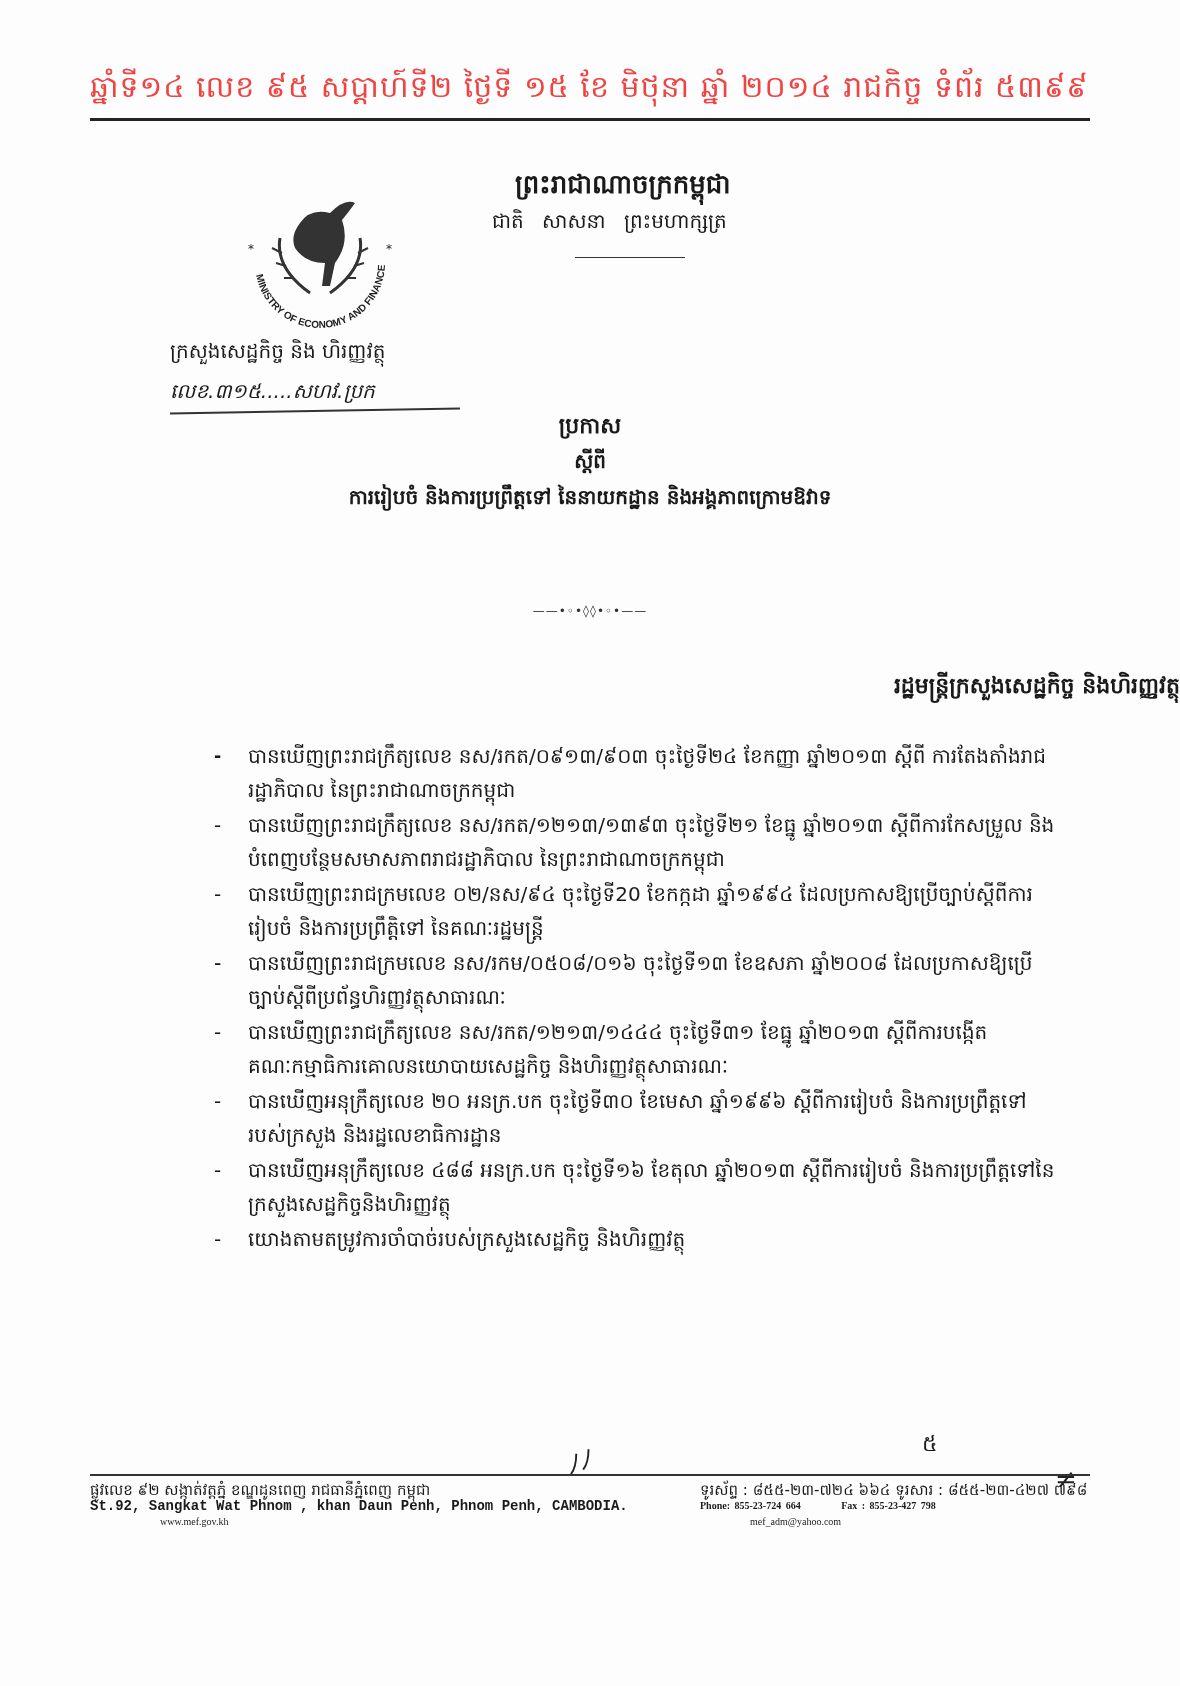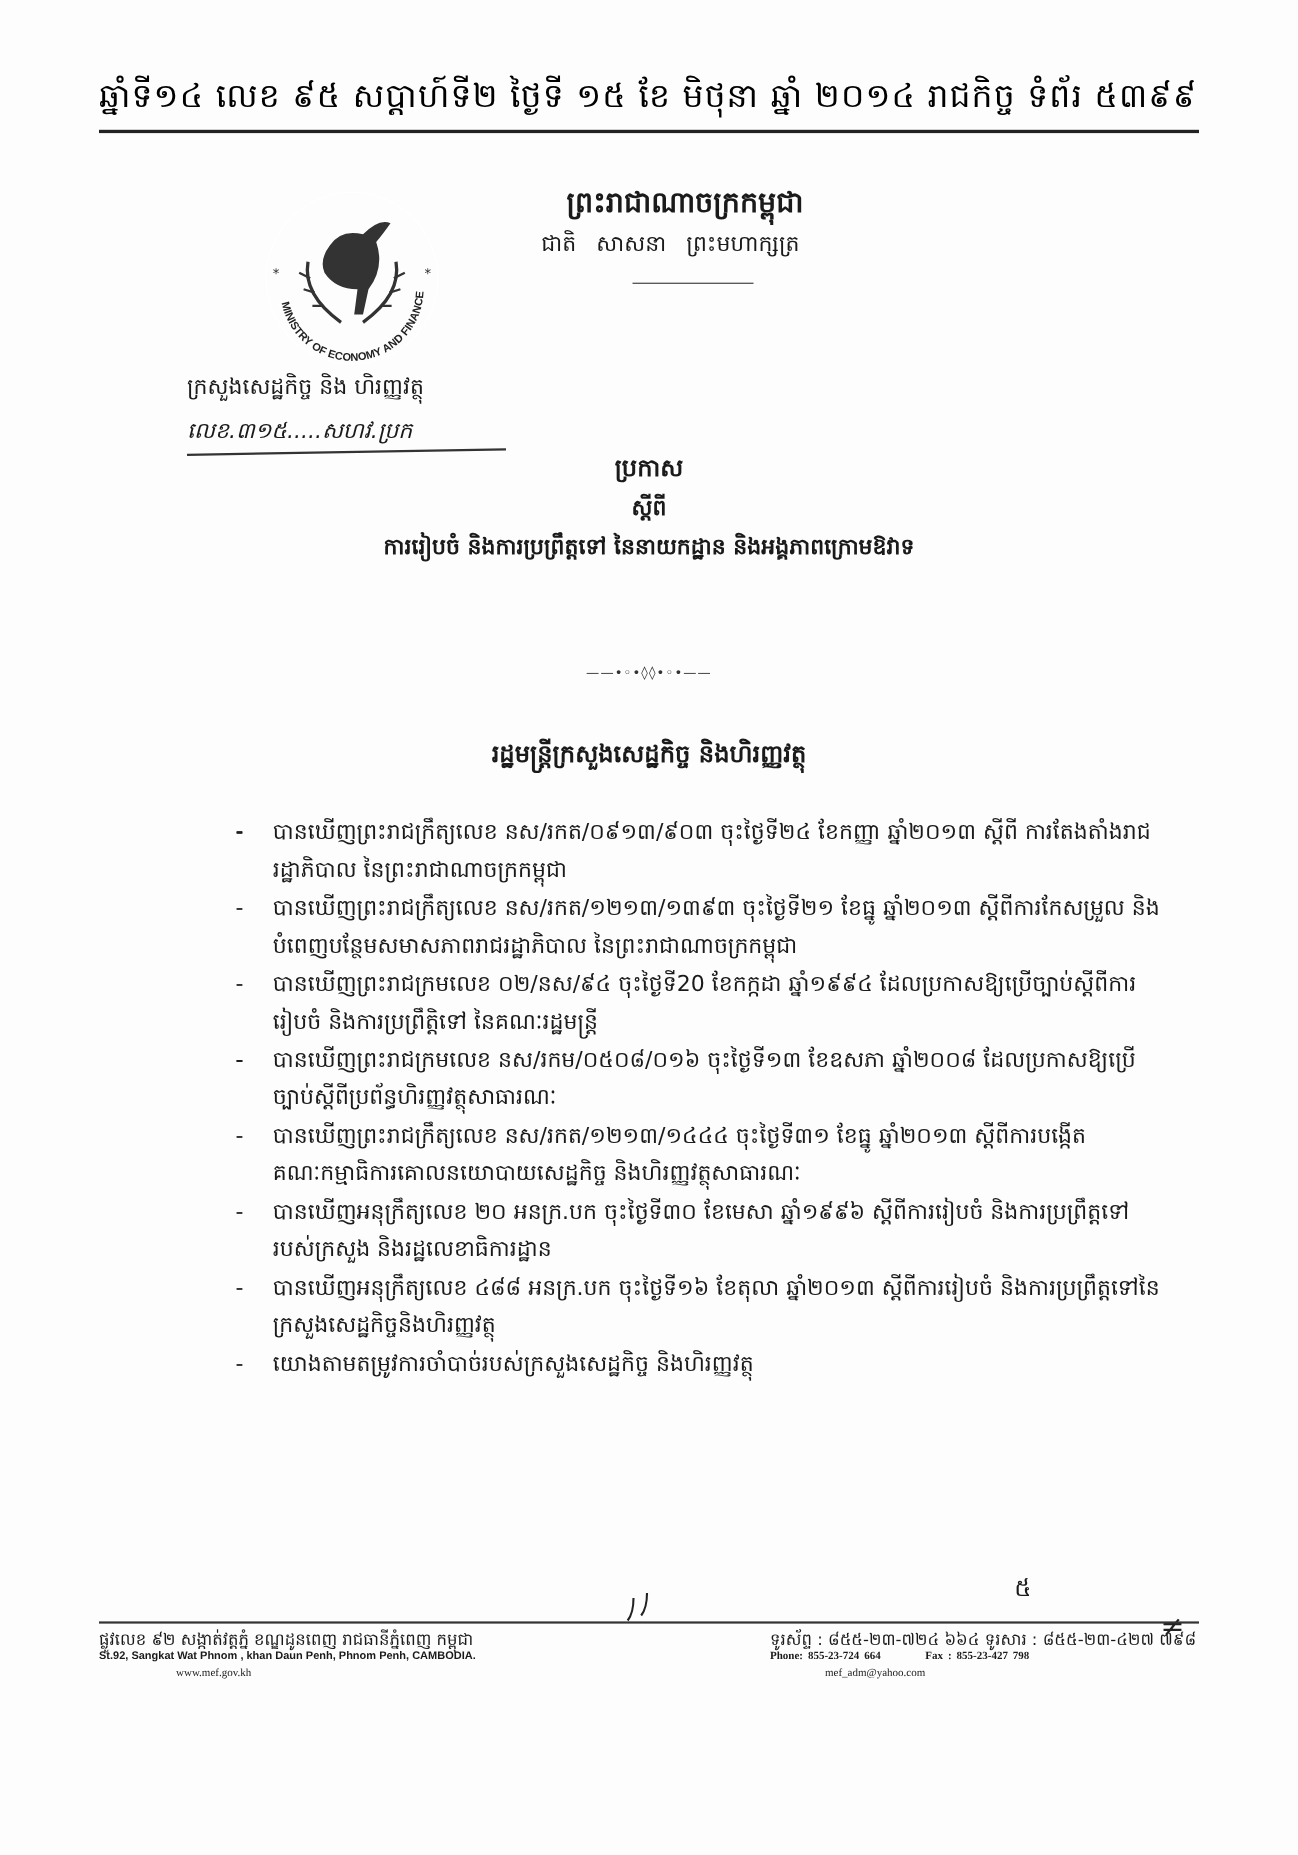--- a/index.html
+++ b/index.html
@@ -5,50 +5,50 @@
   html, body { margin: 0; padding: 0; background: #ffffff; }
   body {
     width: 1180px; height: 1686px; position: relative; overflow: hidden;
     font-family: "DejaVu Sans", sans-serif; color: #1a1a1a;
   }
   .page { position: absolute; inset: 0; background: #fdfdfd; }
 
   .header-line {
     position: absolute; left: 90px; top: 68px; width: 1000px;
     font-size: 30px; letter-spacing: 1px; white-space: nowrap;
-    font-family: "DejaVu Serif", serif; color: #000000;
+    font-family: "DejaVu Serif", serif; color: #ef4444;
   }
   .header-rule { position: absolute; left: 90px; top: 118px; width: 1000px; height: 3px; background: #222; }
 
   .logo { position: absolute; left: 230px; top: 168px; width: 180px; height: 170px; }
   .ministry-kh { position: absolute; left: 170px; top: 338px; font-size: 20px; white-space: nowrap; }
   .ref-line { position: absolute; left: 170px; top: 378px; font-size: 20px; white-space: nowrap; font-style: italic; }
   .ref-line .hand { font-family: "DejaVu Serif", serif; font-style: italic; }
   .ref-rule { position: absolute; left: 170px; top: 410px; width: 290px; height: 2px; background: #333; transform: rotate(-1deg); }
 
   .kingdom { position: absolute; left: 515px; top: 168px; font-size: 26px; white-space: nowrap; font-weight: bold; }
   .motto { position: absolute; left: 492px; top: 208px; font-size: 20px; white-space: nowrap; word-spacing: 12px; }
   .motto-rule { position: absolute; left: 575px; top: 257px; width: 110px; height: 1px; background: #333; }
 
   .center { position: absolute; left: 0; width: 1180px; text-align: center; white-space: nowrap; }
   .t-prakas { top: 412px; font-size: 22px; font-weight: bold; }
   .t-sdey { top: 448px; font-size: 20px; font-weight: bold; }
   .t-sub1 { top: 484px; font-size: 20px; font-weight: bold; }
   .t-sub2 { top: 516px; font-size: 20px; font-weight: bold; }
   .ornament { top: 604px; font-size: 12px; letter-spacing: 1px; color: #333; }
-  .t-minister { top: 672px; font-size: 22px; font-weight: bold; }
+  .t-minister { top: 672px; font-size: 22px; font-weight: bold; text-align: right; }
 
   .considerations { position: absolute; left: 200px; top: 738px; width: 860px; margin: 0; padding: 0; list-style: none; }
   .considerations li { position: relative; padding-left: 48px; font-size: 20px; line-height: 34px; margin-bottom: 1px; }
   .considerations .dash { position: absolute; left: 14px; top: 0; }
 
   .footer-rule { position: absolute; left: 90px; top: 1474px; width: 1000px; height: 2px; background: #333; }
   .footer-left { position: absolute; left: 90px; top: 1482px; font-size: 13px; line-height: 16px; white-space: nowrap; }
   .footer-left .kh { font-size: 15px; }
-  .footer-left .en { font-size: 10px; font-family: Liberation Sans, sans-serif; font-weight: bold; }
+  .footer-left .en { font-size: 14px; font-family: Liberation Mono, monospace; font-weight: bold; }
   .footer-left .web { font-size: 10px; font-family: "Liberation Serif", serif; padding-left: 70px; }
   .footer-right { position: absolute; left: 700px; top: 1482px; font-size: 13px; line-height: 16px; white-space: nowrap; }
   .footer-right .kh { font-size: 15px; }
   .footer-right .en { font-size: 10px; font-family: "Liberation Serif", serif; font-weight: bold; word-spacing: 2px; }
   .footer-right .email { font-size: 10px; font-family: "Liberation Serif", serif; padding-left: 50px; }
   .sig { position: absolute; font-family: "DejaVu Serif", serif; font-style: italic; color: #222; }
   .sig1 { left: 565px; top: 1448px; font-size: 26px; transform: rotate(-20deg); }
   .sig3 { left: 1055px; top: 1464px; font-size: 26px; }
   .page-number-mark { position: absolute; left: 922px; top: 1430px; font-size: 22px; }
 </style>

